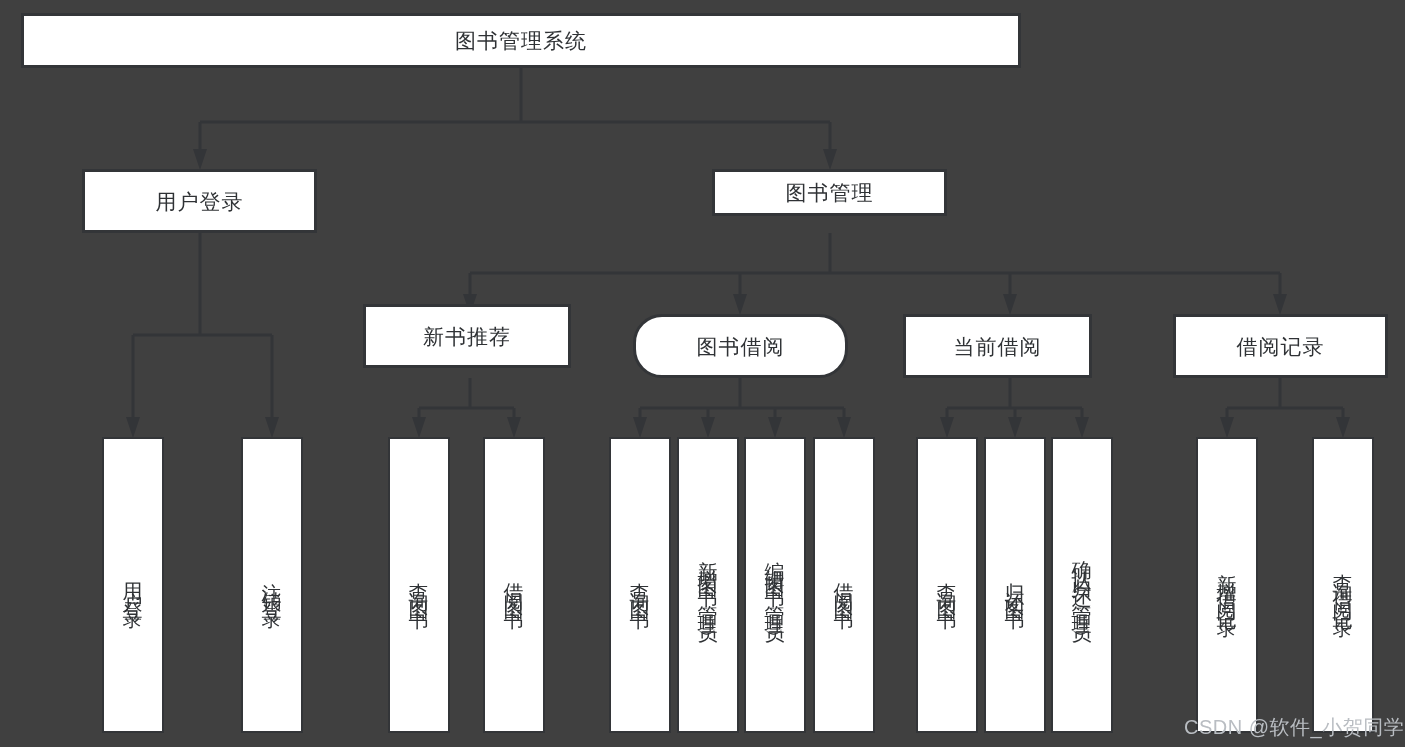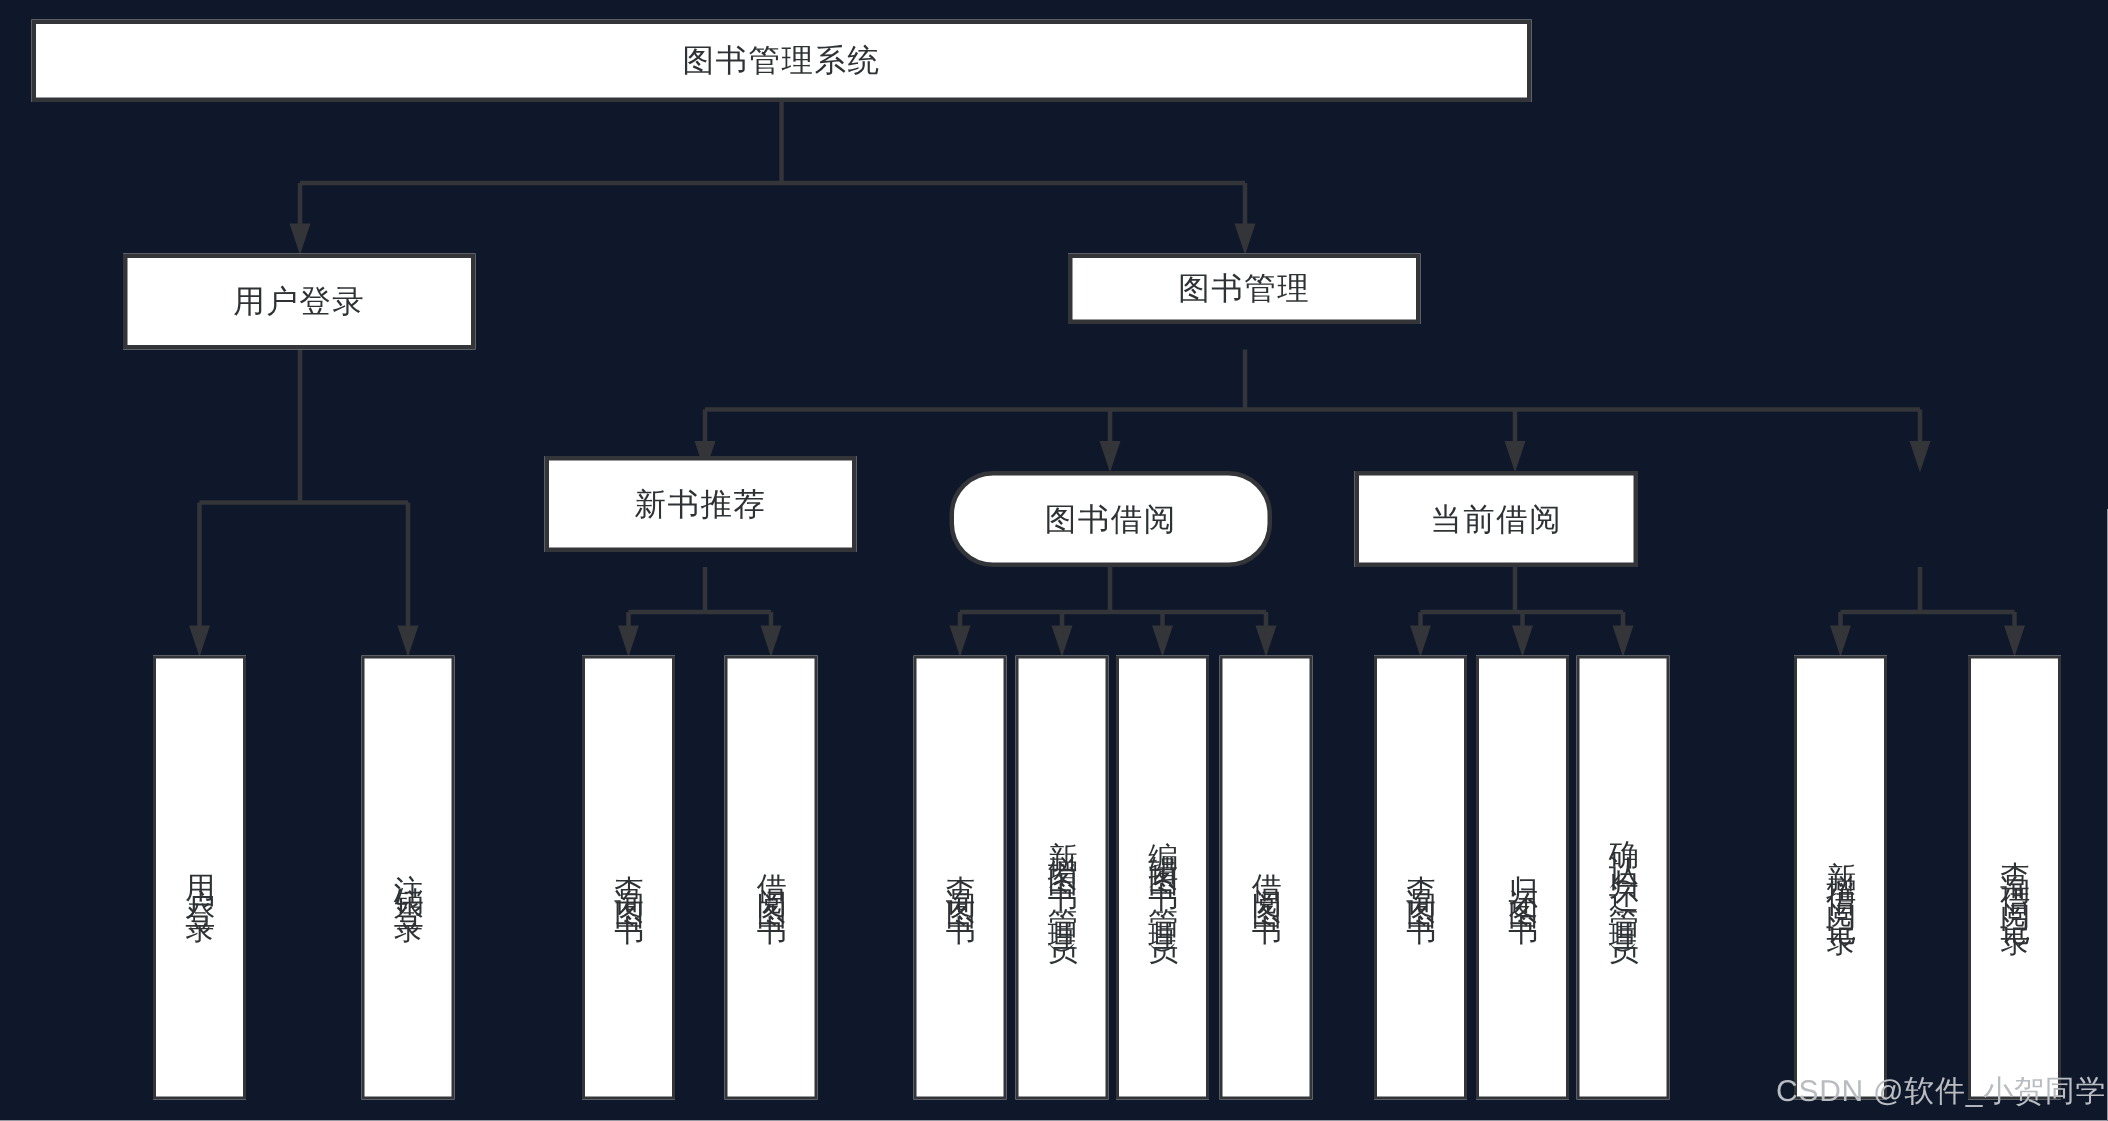--- a/index.html
+++ b/index.html
@@ -5,21 +5,21 @@
   html, body {
     margin: 0;
     padding: 0;
     background: #ffffff;
     font-family: "Liberation Sans", "DejaVu Sans", sans-serif;
   }
   .stage {
     position: relative;
     width: 1405px;
     height: 747px;
-    background: #0f172a;
+    background: #404040;
     overflow: hidden;
   }
   .wires {
     position: absolute;
     left: 0;
     top: 0;
   }
   .box {
     position: absolute;
     background: #ffffff;
@@ -113,20 +113,23 @@
 
   <div class="box" style="left:363px; top:304px; width:208px; height:64px;">
     <span>新书推荐</span>
   </div>
   <div class="box" style="left:633px; top:314px; width:215px; height:64px;border-radius:29px;">
     <span>图书借阅</span>
   </div>
   <div class="box" style="left:903px; top:314px; width:189px; height:64px;">
     <span>当前借阅</span>
   </div>
+  <div class="box" style="left:1173px; top:314px; width:215px; height:64px;">
+    <span>借阅记录</span>
+  </div>
 
   <div class="box leaf" style="left:102px; top:437px; width:62px; height:296px;">
     <span>用户登录</span>
   </div>
   <div class="box leaf" style="left:241px; top:437px; width:62px; height:296px;">
     <span>注销登录</span>
   </div>
 
   <div class="box leaf" style="left:388px; top:437px; width:62px; height:296px;">
     <span>查询图书</span>

